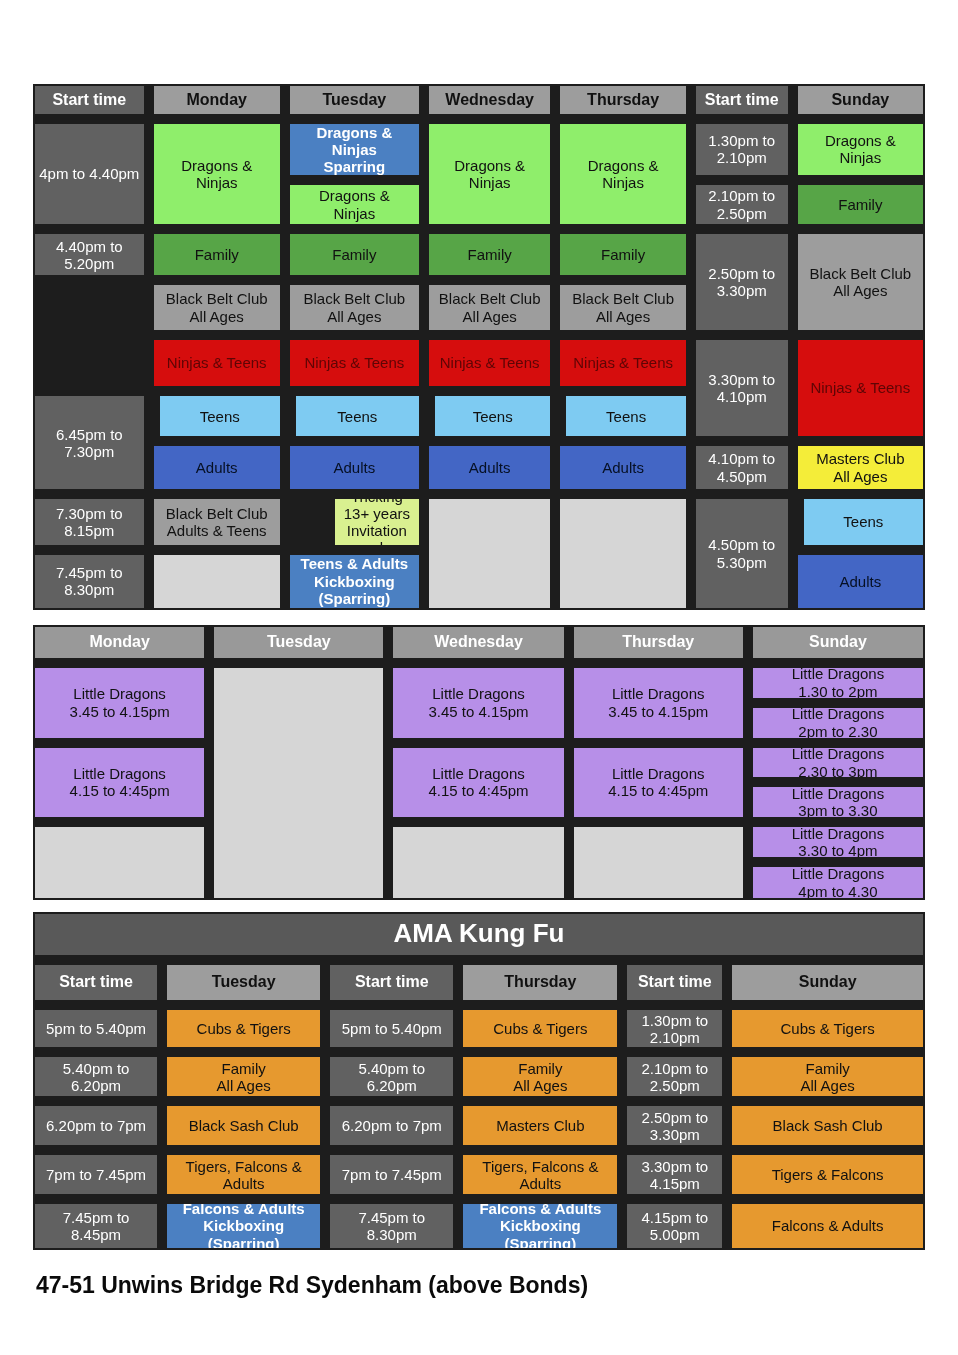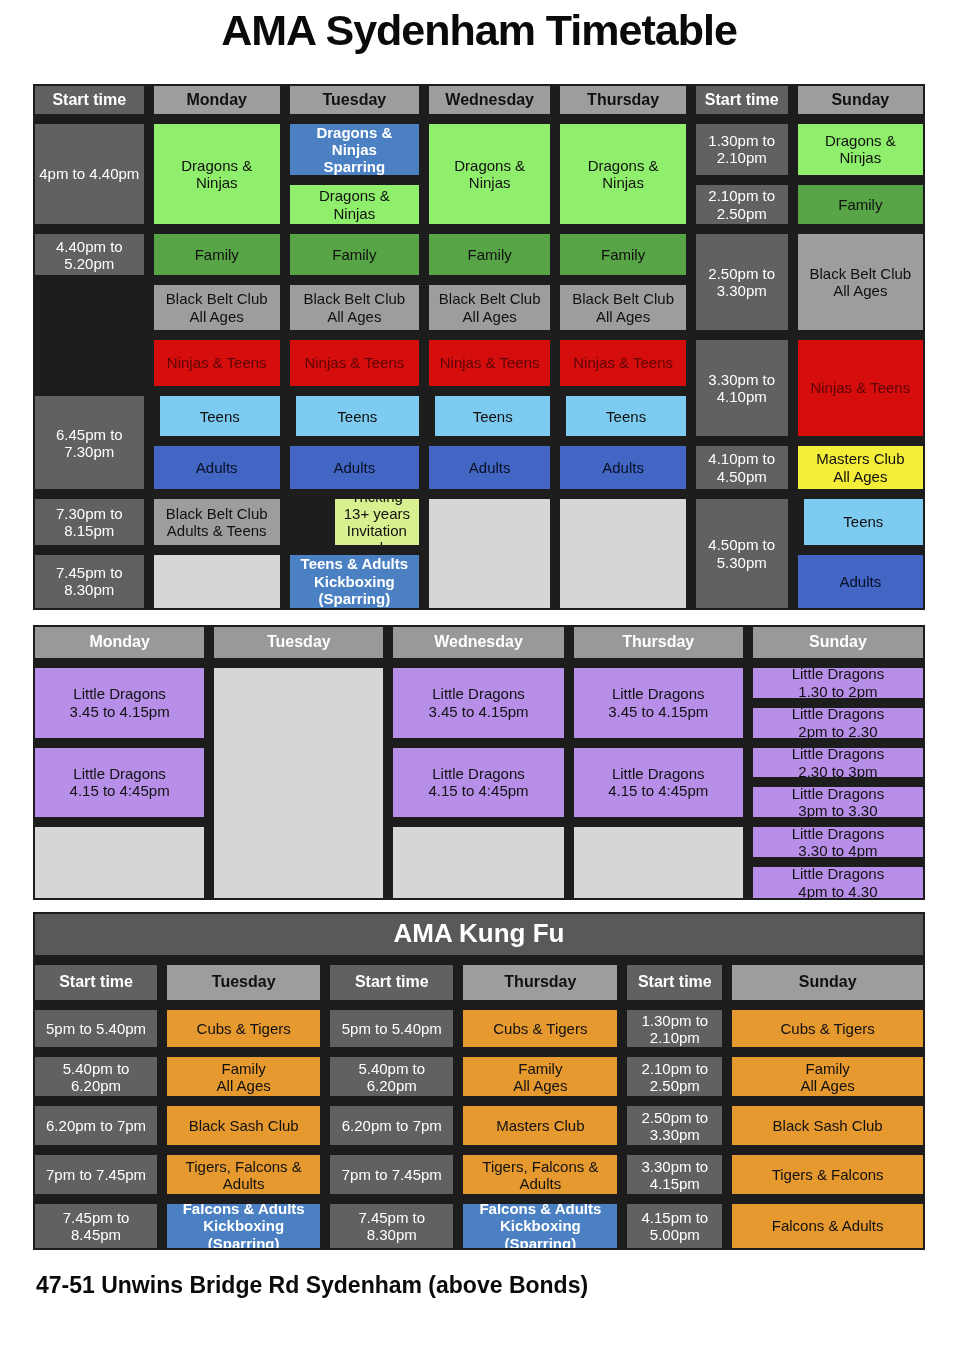--- a/index.html
+++ b/index.html
@@ -40,21 +40,20 @@
   .yellow       { background:var(--yellow); }
   .purple       { background:var(--purple); }
   .orange       { background:var(--orange); }
   .empty        { background:var(--empty-cell); }
   .kungfu-title { background:var(--kungfu-bar); color:#ffffff; font-weight:bold; font-size:26px; }
 </style>
 </head>
 <body>
 
 <div class="page">
-  <div class="title">AMA Sydenham Timetable</div>
 
   <div class="grid" style="left: 33px; top: 84px; width: 892px; height: 526px; grid-template-columns: 117fr 136fr 139fr 131fr 135fr 99fr 135fr; grid-template-rows: 34fr 62fr 48fr 50fr 54fr 57fr 48fr 53fr 55fr 65fr;">
       <div class="cell time-header" style="grid-area: 1 / 1 / span 1 / span 1;">Start time</div>
       <div class="cell day-header" style="grid-area: 1 / 2 / span 1 / span 1;">Monday</div>
       <div class="cell day-header" style="grid-area: 1 / 3 / span 1 / span 1;">Tuesday</div>
       <div class="cell day-header" style="grid-area: 1 / 4 / span 1 / span 1;">Wednesday</div>
       <div class="cell day-header" style="grid-area: 1 / 5 / span 1 / span 1;">Thursday</div>
       <div class="cell time-header" style="grid-area: 1 / 6 / span 1 / span 1;">Start time</div>
       <div class="cell day-header" style="grid-area: 1 / 7 / span 1 / span 1;">Sunday</div>
       <div class="cell time" style="grid-area: 2 / 1 / span 2 / span 1;">4pm to 4.40pm</div>

